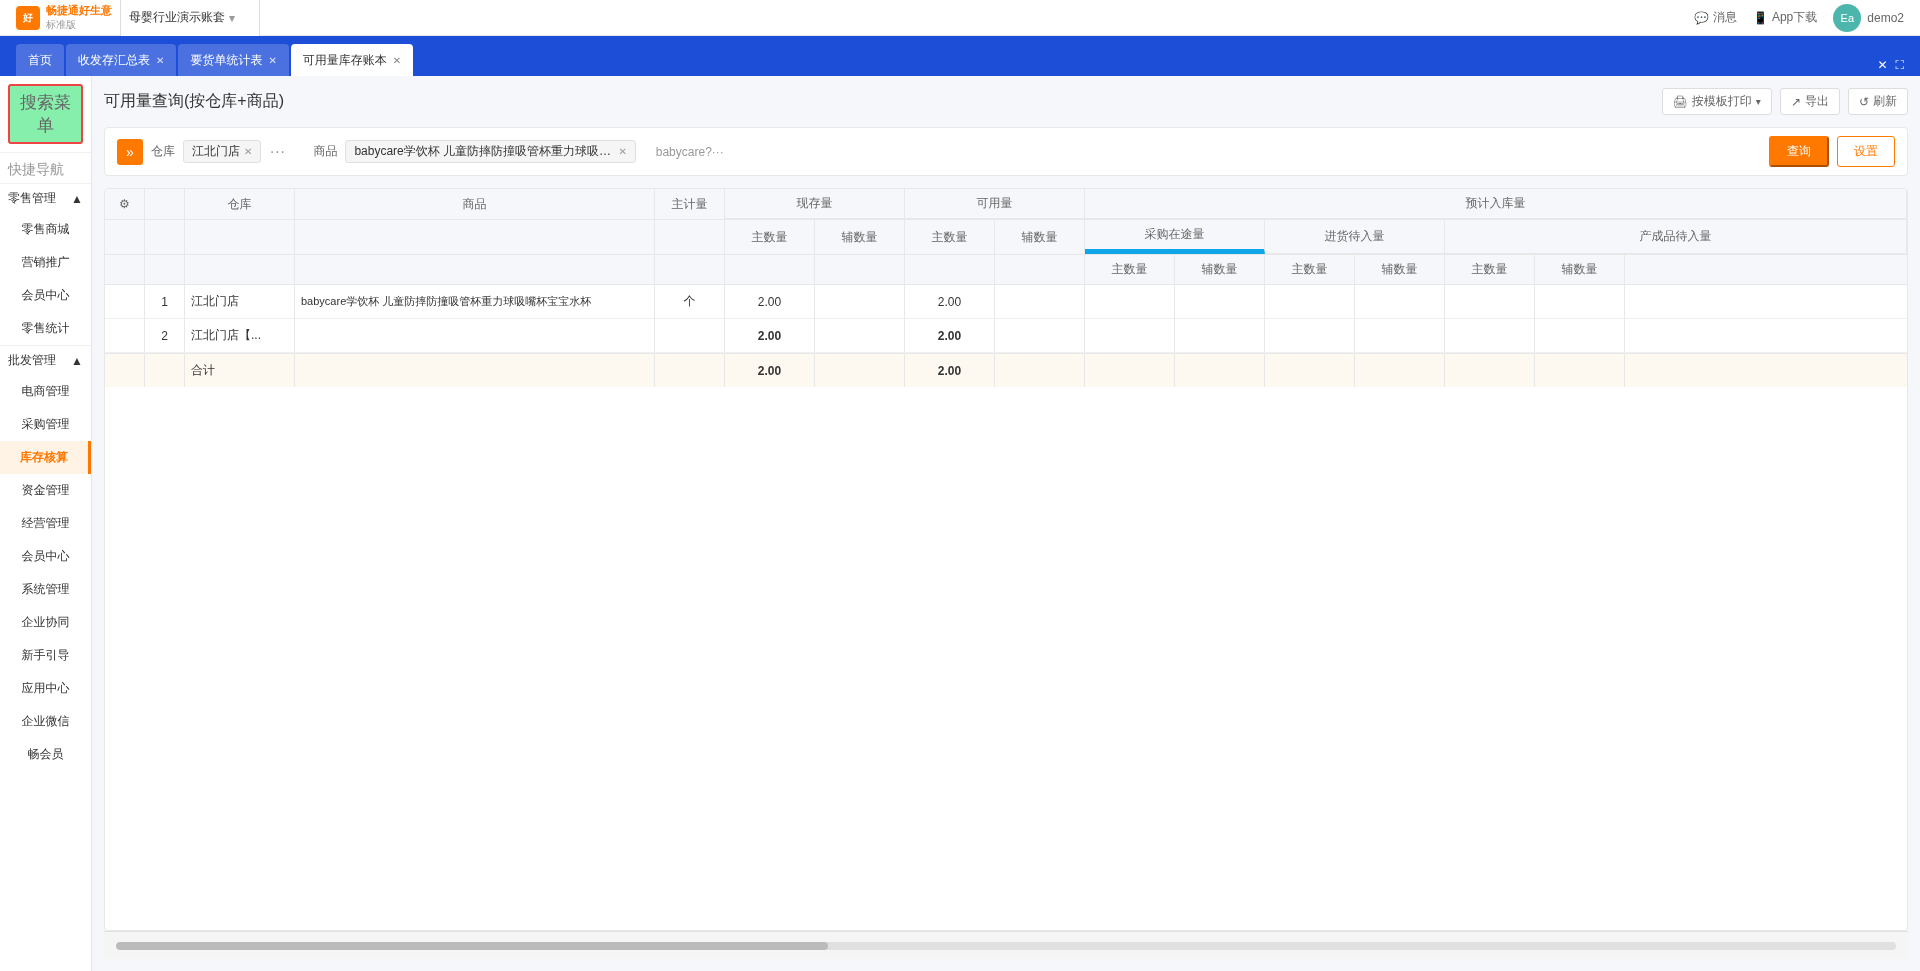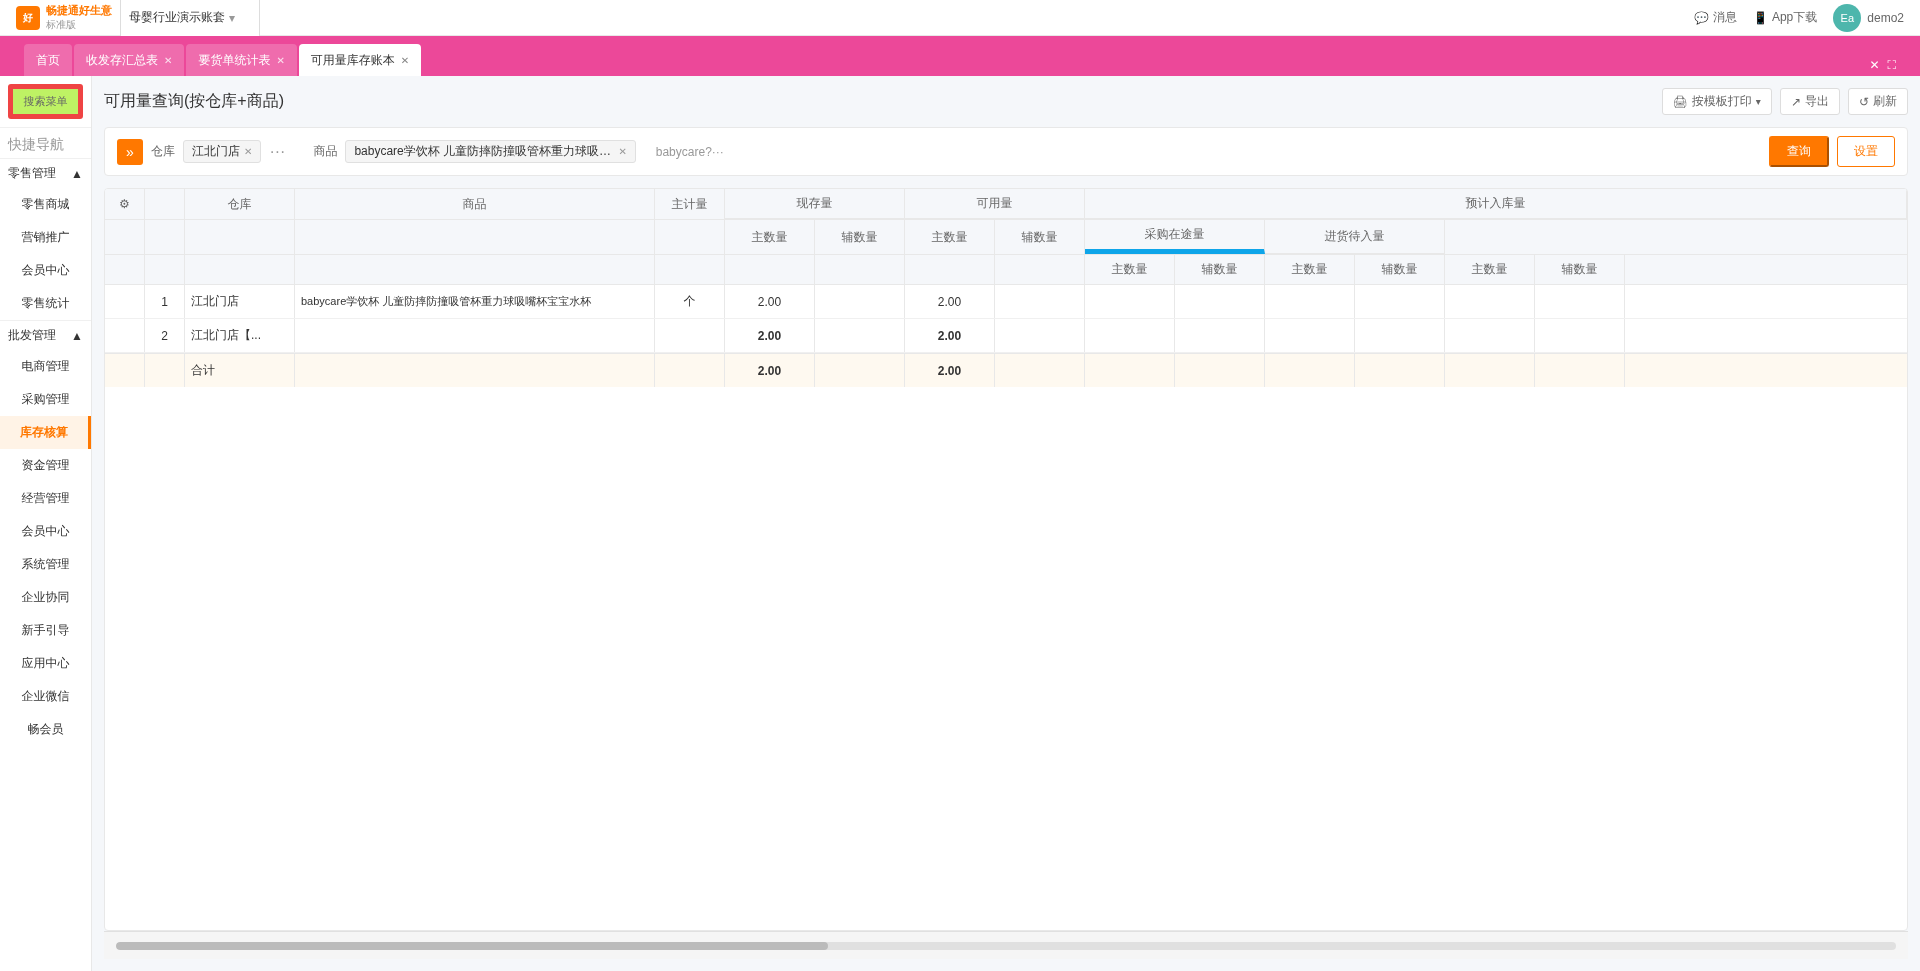--- a/index.html
+++ b/index.html
@@ -9,35 +9,35 @@
     .top-bar { height: 36px; background: #fff; display: flex; align-items: center; justify-content: space-between; padding: 0 16px; border-bottom: 1px solid #e8e8e8; flex-shrink: 0; }
     .top-bar-left { display: flex; align-items: center; gap: 8px; }
     .logo-area { display: flex; align-items: center; gap: 6px; }
     .logo-icon { width: 24px; height: 24px; background: #ff7800; border-radius: 4px; display: flex; align-items: center; justify-content: center; color: white; font-size: 10px; font-weight: bold; }
     .org-selector { display: flex; align-items: center; gap: 4px; padding: 16px 8px; border: 1px solid #ddd; border-radius: 3px; cursor: pointer; font-size: 12px; color: #333; min-width: 140px; background: #fff; }
     .top-bar-right { display: flex; align-items: center; gap: 16px; }
     .top-bar-action { display: flex; align-items: center; gap: 4px; cursor: pointer; color: #666; font-size: 12px; }
     .user-avatar { width: 28px; height: 28px; border-radius: 50%; background: #4db6ac; display: flex; align-items: center; justify-content: center; color: white; font-size: 11px; }
 
     
-    .tab-bar { height: 40px; background: #ec4899; display: flex; align-items: flex-end; padding: 0 24px; flex-shrink: 0; gap: 2px; }
+    .tab-bar { height: 40px; background: #1d4ed8; display: flex; align-items: flex-end; padding: 0 16px; flex-shrink: 0; gap: 2px; }
     .tab { height: 32px; display: flex; align-items: center; padding: 0 12px; border-radius: 4px 4px 0 0; cursor: pointer; font-size: 12px; gap: 6px; }
     .tab-default { background: rgba(255,255,255,0.2); color: #fff; }
     .tab-active { background: #fff; color: #333; }
     .tab-close { color: inherit; opacity: 0.8; font-size: 10px; cursor: pointer; }
     .tab-spacer { flex: 1; }
     .tab-controls { display: flex; align-items: center; gap: 8px; color: white; padding-bottom: 4px; }
 
     
     .main-layout { display: flex; flex: 1; overflow: hidden; }
 
     
     .sidebar { width: 92px; background: #fff; border-right: 1px solid #e8e8e8; display: flex; flex-direction: column; overflow-y: auto; flex-shrink: 0; }
     .sidebar-search { padding: 8px; border-bottom: 1px solid #f0f0f0; }
-    .sidebar-search-btn { width: 100%; padding: 5px; background: #bef264; border: 5px solid #ef4444; border-radius: 3px; cursor: pointer; font-size: 11px; color: #666; text-align: center; }
+    .sidebar-search-btn { width: 100%; padding: 5px; background: #86efac; border: 2px solid #ef4444; border-radius: 3px; cursor: pointer; font-size: 17px; color: #666; text-align: center; }
     .sidebar-nav-label { padding: 8px 8px 4px; font-size: 14px; color: #999; cursor: pointer; display: flex; align-items: center; justify-content: space-between; text-align: right; }
     .sidebar-item { padding: 8px 8px; cursor: pointer; font-size: 12px; color: #333; text-align: center; transition: background 0.2s; }
     .sidebar-item-active { background: #fff3e6; color: #ff7800; font-weight: bold; border-right: 3px solid #ff7800; }
     .sidebar-group-label { padding: 6px 8px; font-size: 12px; color: #333; display: flex; align-items: center; justify-content: space-between; cursor: pointer; border-top: 1px solid #f0f0f0; }
 
     
     .content-area { flex: 1; display: flex; flex-direction: column; overflow: hidden; padding: 12px; background: #f5f7fa; }
     .page-title { font-size: 16px; color: #333; font-weight: 500; margin-bottom: 12px; display: flex; align-items: center; justify-content: space-between; }
     .page-title-actions { display: flex; align-items: center; gap: 8px; }
     .btn-action { display: flex; align-items: center; gap: 4px; padding: 4px 10px; border: 1px solid #ddd; border-radius: 3px; background: #fff; cursor: pointer; font-size: 12px; color: #666; }
@@ -240,20 +240,21 @@
         <div class="th-span col-idx"></div>
         <div class="th-span col-warehouse"></div>
         <div class="th-span col-product"></div>
         <div class="th-span col-unit"></div>
         <div class="th-span col-stock-main">主数量</div>
         <div class="th-span col-stock-aux">辅数量</div>
         <div class="th-span col-avail-main">主数量</div>
         <div class="th-span col-avail-aux">辅数量</div>
         <div class="th-span" style="width:180px;border-bottom:5px solid #0ea5e9;text-align:center;">采购在途量</div>
         <div class="th-span" style="width:180px;border-bottom:1px solid #e8e8e8;text-align:center;">进货待入量</div>
+        <div class="th-span" style="flex:1;border-bottom:1px solid #e8e8e8;text-align:center;">产成品待入量</div>
       </div>
 
       <div style="display:flex;background:#f5f7fa;border-bottom:1px solid #e8e8e8;">
         <div class="th-span col-settings"></div>
         <div class="th-span col-idx"></div>
         <div class="th-span col-warehouse"></div>
         <div class="th-span col-product"></div>
         <div class="th-span col-unit"></div>
         <div class="th-span col-stock-main"></div>
         <div class="th-span col-stock-aux"></div>

